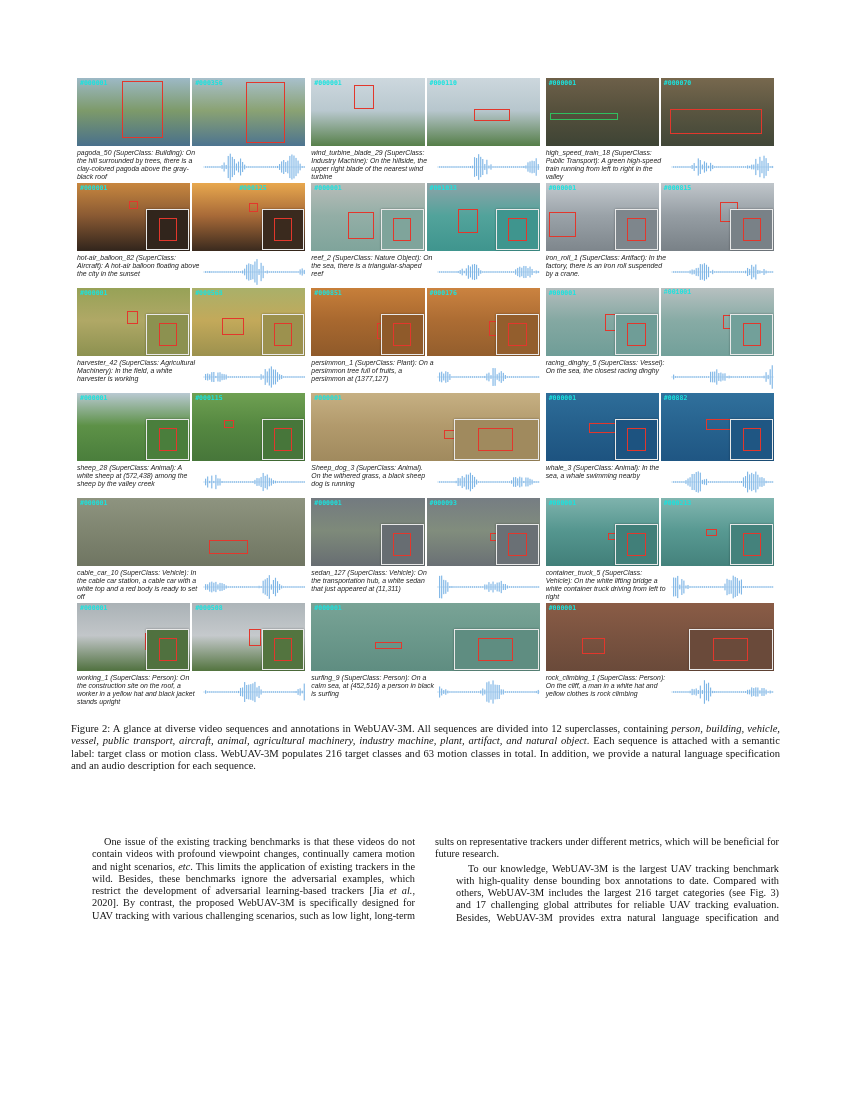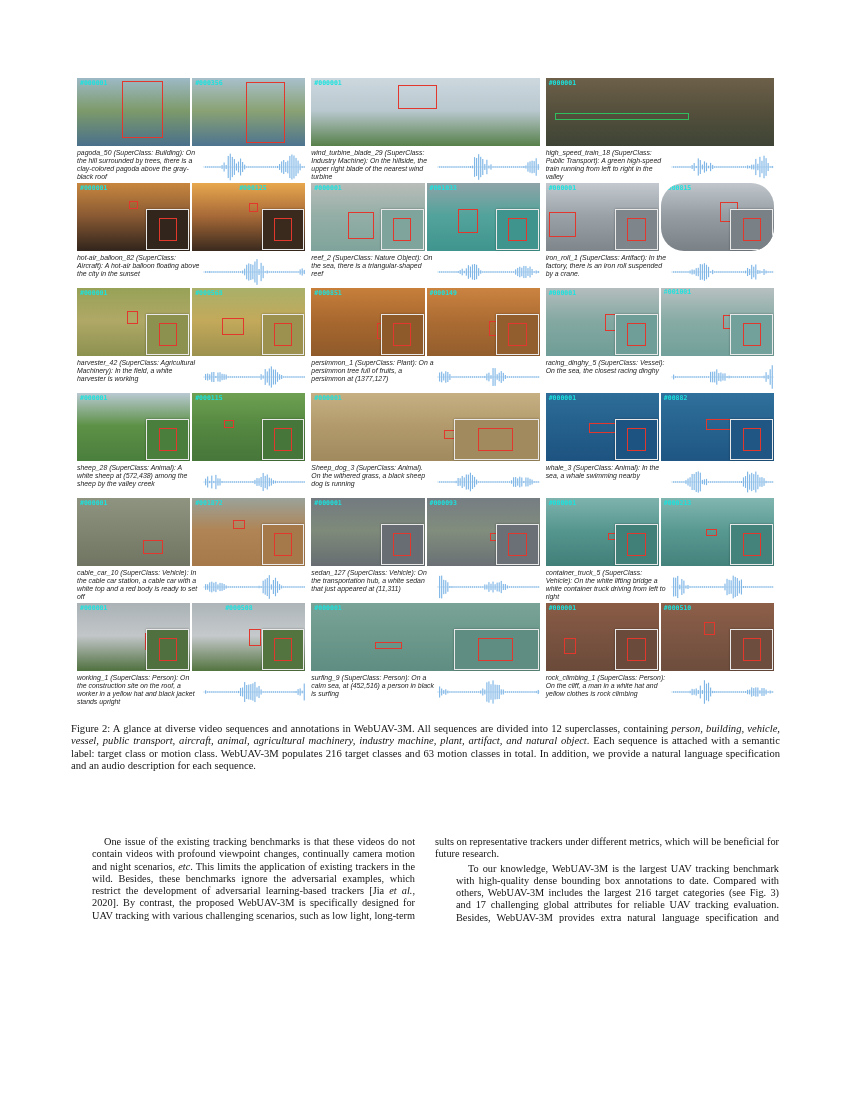--- a/index.html
+++ b/index.html
@@ -109,20 +109,24 @@
             <rect x="98" y="16.3" width="1.1" height="1.4" fill="#7fb6e6"></rect>
           </svg>
         </div>
       </div>
       <div class="cell">
         <div class="thumbs">
           <div class="thumb" style="background: linear-gradient(rgb(205, 216, 222) 0%, rgb(185, 200, 207) 48%, rgb(87, 128, 74) 100%);">
             <span class="frame-label" style="color: rgb(25, 227, 223);">#000001</span>
             <div class="bbox" style="left: 38%; top: 10%; width: 16%; height: 32%;"></div>
           </div>
+          <div class="thumb" style="background: linear-gradient(rgb(204, 215, 221) 0%, rgb(183, 198, 205) 48%, rgb(85, 126, 72) 100%);">
+            <span class="frame-label" style="color: rgb(25, 227, 223);">#000110</span>
+            <div class="bbox" style="left: 42%; top: 46%; width: 30%; height: 14%;"></div>
+          </div>
         </div>
         <div class="cap-row">
           <div class="cap">wind_turbine_blade_29 (SuperClass: Industry Machine): On the hillside, the upper right blade of the nearest wind turbine</div>
           <svg class="wave" viewBox="0 0 100 34" preserveAspectRatio="none">
             <rect x="0" y="16.7" width="100" height="0.6" fill="#aacdec"></rect>
             <rect x="2" y="16.3" width="1.1" height="1.4" fill="#7fb6e6"></rect>
             <rect x="4" y="16.3" width="1.1" height="1.4" fill="#7fb6e6"></rect>
             <rect x="6" y="16.3" width="1.1" height="1.4" fill="#7fb6e6"></rect>
             <rect x="8" y="16.3" width="1.1" height="1.4" fill="#7fb6e6"></rect>
             <rect x="10" y="16.3" width="1.1" height="1.4" fill="#7fb6e6"></rect>
@@ -172,20 +176,24 @@
             <rect x="98" y="14.05963215617286" width="1.1" height="5.880735687654282" fill="#7fb6e6"></rect>
           </svg>
         </div>
       </div>
       <div class="cell">
         <div class="thumbs">
           <div class="thumb" style="background: linear-gradient(rgb(109, 96, 73) 0%, rgb(85, 80, 60) 48%, rgb(62, 68, 53) 100%);">
             <span class="frame-label" style="color: rgb(25, 227, 223);">#000001</span>
             <div class="bbox" style="left: 4%; top: 52%; width: 58%; height: 7%; border-color: rgb(47, 191, 95);"></div>
           </div>
+          <div class="thumb" style="background: linear-gradient(rgb(119, 104, 78) 0%, rgb(90, 85, 64) 48%, rgb(65, 71, 56) 100%);">
+            <span class="frame-label" style="color: rgb(25, 227, 223);">#000070</span>
+            <div class="bbox" style="left: 8%; top: 45%; width: 80%; height: 34%;"></div>
+          </div>
         </div>
         <div class="cap-row">
           <div class="cap">high_speed_train_18 (SuperClass: Public Transport): A green high-speed train running from left to right in the valley</div>
           <svg class="wave" viewBox="0 0 100 34" preserveAspectRatio="none">
             <rect x="0" y="16.7" width="100" height="0.6" fill="#aacdec"></rect>
             <rect x="2" y="16.3" width="1.1" height="1.4" fill="#7fb6e6"></rect>
             <rect x="4" y="16.3" width="1.1" height="1.4" fill="#7fb6e6"></rect>
             <rect x="6" y="16.3" width="1.1" height="1.4" fill="#7fb6e6"></rect>
             <rect x="8" y="16.3" width="1.1" height="1.4" fill="#7fb6e6"></rect>
             <rect x="10" y="16.3" width="1.1" height="1.4" fill="#7fb6e6"></rect>
@@ -384,21 +392,21 @@
       </div>
       <div class="cell">
         <div class="thumbs">
           <div class="thumb" style="background: linear-gradient(rgb(195, 201, 206) 0%, rgb(154, 162, 168) 48%, rgb(126, 134, 140) 100%);">
             <span class="frame-label" style="color: rgb(25, 227, 223);">#000001</span>
             <div class="bbox" style="left: 3%; top: 42%; width: 22%; height: 34%;"></div>
             <div class="inset" style="background: rgb(126, 134, 140);">
               <div class="ibox"></div>
             </div>
           </div>
-          <div class="thumb" style="background: linear-gradient(rgb(192, 198, 203) 0%, rgb(149, 157, 163) 48%, rgb(121, 129, 135) 100%); border-radius: 23px;">
+          <div class="thumb" style="background: linear-gradient(rgb(192, 198, 203) 0%, rgb(149, 157, 163) 48%, rgb(121, 129, 135) 100%);">
             <span class="frame-label" style="color: rgb(25, 227, 223);">#000815</span>
             <div class="bbox" style="left: 52%; top: 28%; width: 14%; height: 26%;"></div>
             <div class="inset" style="background: rgb(121, 129, 135);">
               <div class="ibox"></div>
             </div>
           </div>
         </div>
         <div class="cap-row">
           <div class="cap">iron_roll_1 (SuperClass: Artifact): In the factory, there is an iron roll suspended by a crane.</div>
           <svg class="wave" viewBox="0 0 100 34" preserveAspectRatio="none">
@@ -531,21 +539,21 @@
       <div class="cell">
         <div class="thumbs">
           <div class="thumb" style="background: linear-gradient(rgb(199, 127, 58) 0%, rgb(168, 104, 47) 48%, rgb(143, 90, 42) 100%);">
             <span class="frame-label" style="color: rgb(25, 227, 223);">#000851</span>
             <div class="bbox" style="left: 58%; top: 52%; width: 12%; height: 20%;"></div>
             <div class="inset" style="background: rgb(143, 90, 42);">
               <div class="ibox"></div>
             </div>
           </div>
           <div class="thumb" style="background: linear-gradient(rgb(203, 131, 64) 0%, rgb(172, 108, 51) 48%, rgb(147, 94, 45) 100%);">
-            <span class="frame-label" style="color: rgb(25, 227, 223);">#000149</span>
+            <span class="frame-label" style="color: rgb(25, 227, 223);">#000176</span>
             <div class="bbox" style="left: 55%; top: 48%; width: 12%; height: 20%;"></div>
             <div class="inset" style="background: rgb(147, 94, 45);">
               <div class="ibox"></div>
             </div>
           </div>
         </div>
         <div class="cap-row">
           <div class="cap">persimmon_1 (SuperClass: Plant): On a persimmon tree full of fruits, a persimmon at (1377,127)</div>
           <svg class="wave" viewBox="0 0 100 34" preserveAspectRatio="none">
             <rect x="0" y="16.7" width="100" height="0.6" fill="#aacdec"></rect>
@@ -885,27 +893,20 @@
             <rect x="98" y="16.3" width="1.1" height="1.4" fill="#7fb6e6"></rect>
           </svg>
         </div>
       </div>
       <div class="cell">
         <div class="thumbs">
           <div class="thumb" style="background: linear-gradient(rgb(142, 148, 128) 0%, rgb(127, 133, 112) 48%, rgb(111, 117, 98) 100%);">
             <span class="frame-label" style="color: rgb(25, 227, 223);">#000001</span>
             <div class="bbox" style="left: 58%; top: 62%; width: 16%; height: 18%;"></div>
           </div>
-          <div class="thumb" style="background: linear-gradient(rgb(154, 162, 154) 0%, rgb(176, 132, 84) 48%, rgb(165, 121, 74) 100%);">
-            <span class="frame-label" style="color: rgb(25, 227, 223);">#001872</span>
-            <div class="bbox" style="left: 36%; top: 32%; width: 9%; height: 11%;"></div>
-            <div class="inset" style="background: rgb(165, 121, 74);">
-              <div class="ibox"></div>
-            </div>
-          </div>
         </div>
         <div class="cap-row">
           <div class="cap">cable_car_10 (SuperClass: Vehicle): In the cable car station, a cable car with a white top and a red body is ready to set off</div>
           <svg class="wave" viewBox="0 0 100 34" preserveAspectRatio="none">
             <rect x="0" y="16.7" width="100" height="0.6" fill="#aacdec"></rect>
             <rect x="2" y="14.139953285580061" width="1.1" height="5.720093428839879" fill="#7fb6e6"></rect>
             <rect x="4" y="14.257378851306733" width="1.1" height="5.4852422973865345" fill="#7fb6e6"></rect>
             <rect x="6" y="12.375011482117777" width="1.1" height="9.249977035764445" fill="#7fb6e6"></rect>
             <rect x="8" y="11.633744634694846" width="1.1" height="10.732510730610308" fill="#7fb6e6"></rect>
             <rect x="10" y="12.672164348717729" width="1.1" height="8.655671302564544" fill="#7fb6e6"></rect>
@@ -1105,21 +1106,21 @@
       <div class="cell">
         <div class="thumbs">
           <div class="thumb" style="background: linear-gradient(rgb(170, 178, 182) 0%, rgb(194, 198, 201) 48%, rgb(80, 113, 63) 100%);">
             <span class="frame-label" style="color: rgb(25, 227, 223);">#000001</span>
             <div class="bbox" style="left: 60%; top: 44%; width: 8%; height: 22%;"></div>
             <div class="inset" style="background: rgb(80, 113, 63);">
               <div class="ibox"></div>
             </div>
           </div>
           <div class="thumb" style="background: linear-gradient(rgb(173, 181, 185) 0%, rgb(197, 201, 204) 48%, rgb(83, 116, 63) 100%);">
-            <span class="frame-label" style="color: rgb(25, 227, 223); margin-left: 30px;">#000508</span>
+            <span class="frame-label" style="color: rgb(25, 227, 223);">#000508</span>
             <div class="bbox" style="left: 50%; top: 38%; width: 9%; height: 22%;"></div>
             <div class="inset" style="background: rgb(83, 116, 63);">
               <div class="ibox"></div>
             </div>
           </div>
         </div>
         <div class="cap-row">
           <div class="cap">working_1 (SuperClass: Person): On the construction site on the roof, a worker in a yellow hat and black jacket stands upright</div>
           <svg class="wave" viewBox="0 0 100 34" preserveAspectRatio="none">
             <rect x="0" y="16.7" width="100" height="0.6" fill="#aacdec"></rect>
@@ -1243,27 +1244,20 @@
       </div>
       <div class="cell">
         <div class="thumbs">
           <div class="thumb" style="background: linear-gradient(rgb(138, 92, 70) 0%, rgb(122, 83, 64) 48%, rgb(106, 74, 58) 100%);">
             <span class="frame-label" style="color: rgb(25, 227, 223);">#000001</span>
             <div class="bbox" style="left: 16%; top: 52%; width: 9%; height: 20%;"></div>
             <div class="inset" style="background: rgb(106, 74, 58);">
               <div class="ibox"></div>
             </div>
           </div>
-          <div class="thumb" style="background: linear-gradient(rgb(141, 95, 73) 0%, rgb(125, 86, 67) 48%, rgb(109, 77, 61) 100%);">
-            <span class="frame-label" style="color: rgb(25, 227, 223);">#000510</span>
-            <div class="bbox" style="left: 38%; top: 28%; width: 8%; height: 16%;"></div>
-            <div class="inset" style="background: rgb(109, 77, 61);">
-              <div class="ibox"></div>
-            </div>
-          </div>
         </div>
         <div class="cap-row">
           <div class="cap">rock_climbing_1 (SuperClass: Person): On the cliff, a man in a white hat and yellow clothes is rock climbing</div>
           <svg class="wave" viewBox="0 0 100 34" preserveAspectRatio="none">
             <rect x="0" y="16.7" width="100" height="0.6" fill="#aacdec"></rect>
             <rect x="2" y="16.3" width="1.1" height="1.4" fill="#7fb6e6"></rect>
             <rect x="4" y="16.3" width="1.1" height="1.4" fill="#7fb6e6"></rect>
             <rect x="6" y="16.3" width="1.1" height="1.4" fill="#7fb6e6"></rect>
             <rect x="8" y="16.3" width="1.1" height="1.4" fill="#7fb6e6"></rect>
             <rect x="10" y="16.3" width="1.1" height="1.4" fill="#7fb6e6"></rect>

